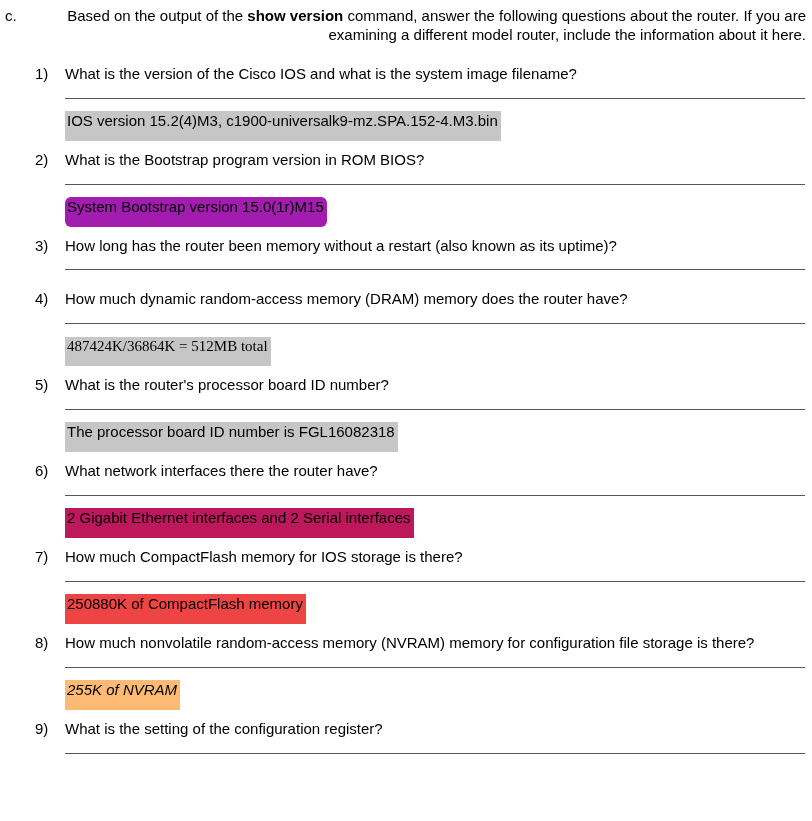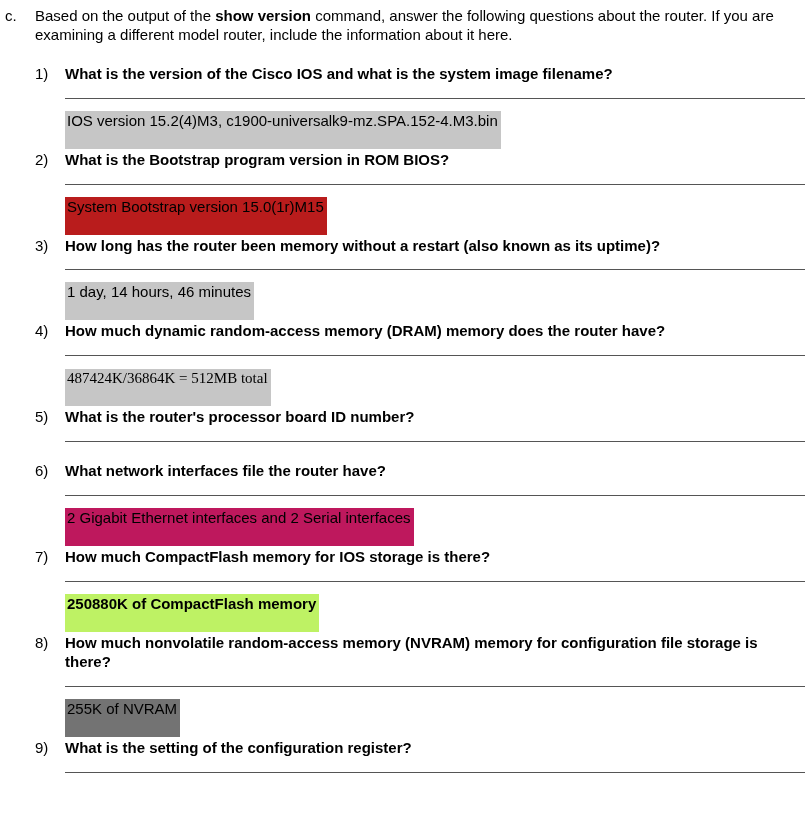--- a/index.html
+++ b/index.html
@@ -20,52 +20,52 @@
   }
   .intro {
     display: flex;
   }
   .section-label {
     width: 30px;
     flex-shrink: 0;
   }
   .intro-text {
     flex: 1;
+    text-align: right;
   }
   .intro-text b { font-weight: bold; }
   .qblock {
     margin-left: 30px;
   }
   .question {
     display: flex;
     margin-top: 20px;
   }
   .qnum {
     width: 30px;
     flex-shrink: 0;
   }
   .qtext {
     flex: 1;
     padding-right: 2px;
-    font-weight: bold;
   }
   .answer-line {
     margin-left: 30px;
     margin-right: 1px;
     height: 15px;
     border-bottom: 1px solid #555555;
   }
   .answer {
     margin-left: 30px;
     margin-top: 13px;
     min-height: 19px;
   }
   .hl {
     background: #c6c6c6;
-    padding: 1px 3px 20px 2px;
+    padding: 1px 3px 12px 2px;
   }
 </style>
 </head>
 <body>
 
 <div class="doc">
 
   <div class="intro">
     <span class="section-label">c.</span>
     <span class="intro-text"><span>Based on the output of the </span><b>show version</b><span> command, answer the following questions about the router. If you are examining a different model router, include the information about it here.</span></span>
@@ -79,74 +79,74 @@
     <div class="answer-line" style="border-bottom-color: rgb(85, 85, 85);"></div>
     <div class="answer"><span class="hl" style="background: rgb(198, 198, 198);">IOS version 15.2(4)M3, c1900-universalk9-mz.SPA.152-4.M3.bin</span></div>
   </div>
 
   <div class="qblock">
     <div class="question">
       <span class="qnum">2)</span>
       <span class="qtext">What is the Bootstrap program version in ROM BIOS?</span>
     </div>
     <div class="answer-line" style="border-bottom-color: rgb(85, 85, 85);"></div>
-    <div class="answer"><span class="hl" style="background: #b91c1c;">System Bootstrap version 15.0(1r)M15</span></div>
+    <div class="answer"><span class="hl" style="background: #a21caf; border-radius: 6px;">System Bootstrap version 15.0(1r)M15</span></div>
   </div>
 
   <div class="qblock">
     <div class="question">
       <span class="qnum">3)</span>
       <span class="qtext">How long has the router been memory without a restart (also known as its uptime)?</span>
     </div>
     <div class="answer-line" style="border-bottom-color: rgb(85, 85, 85);"></div>
-    <div class="answer"><span class="hl" style="background: rgb(198, 198, 198);">1 day, 14 hours, 46 minutes</span></div>
   </div>
 
   <div class="qblock">
     <div class="question">
       <span class="qnum">4)</span>
       <span class="qtext">How much dynamic random-access memory (DRAM) memory does the router have?</span>
     </div>
     <div class="answer-line" style="border-bottom-color: rgb(85, 85, 85);"></div>
     <div class="answer"><span class="hl" style="background: rgb(198, 198, 198); font-family: Liberation Serif, serif;">487424K/36864K = 512MB total</span></div>
   </div>
 
   <div class="qblock">
     <div class="question">
       <span class="qnum">5)</span>
       <span class="qtext">What is the router's processor board ID number?</span>
     </div>
     <div class="answer-line" style="border-bottom-color: rgb(85, 85, 85);"></div>
+    <div class="answer"><span class="hl" style="background: rgb(198, 198, 198);">The processor board ID number is FGL16082318</span></div>
   </div>
 
   <div class="qblock">
     <div class="question">
       <span class="qnum">6)</span>
-      <span class="qtext">What network interfaces file the router have?</span>
+      <span class="qtext">What network interfaces there the router have?</span>
     </div>
     <div class="answer-line" style="border-bottom-color: rgb(85, 85, 85);"></div>
     <div class="answer"><span class="hl" style="background: #be185d;">2 Gigabit Ethernet interfaces and 2 Serial interfaces</span></div>
   </div>
 
   <div class="qblock">
     <div class="question">
       <span class="qnum">7)</span>
       <span class="qtext">How much CompactFlash memory for IOS storage is there?</span>
     </div>
     <div class="answer-line" style="border-bottom-color: rgb(85, 85, 85);"></div>
-    <div class="answer"><span class="hl" style="background: #bef264; font-weight: bold;">250880K of CompactFlash memory</span></div>
+    <div class="answer"><span class="hl" style="background: #ef4444;">250880K of CompactFlash memory</span></div>
   </div>
 
   <div class="qblock">
     <div class="question">
       <span class="qnum">8)</span>
       <span class="qtext">How much nonvolatile random-access memory (NVRAM) memory for configuration file storage is there?</span>
     </div>
     <div class="answer-line" style="border-bottom-color: rgb(85, 85, 85);"></div>
-    <div class="answer"><span class="hl" style="background: #737373;">255K of NVRAM</span></div>
+    <div class="answer"><span class="hl" style="background: #fdba74; font-style: italic;">255K of NVRAM</span></div>
   </div>
 
   <div class="qblock">
     <div class="question">
       <span class="qnum">9)</span>
       <span class="qtext">What is the setting of the configuration register?</span>
     </div>
     <div class="answer-line" style="border-bottom-color: rgb(85, 85, 85);"></div>
   </div>
 

